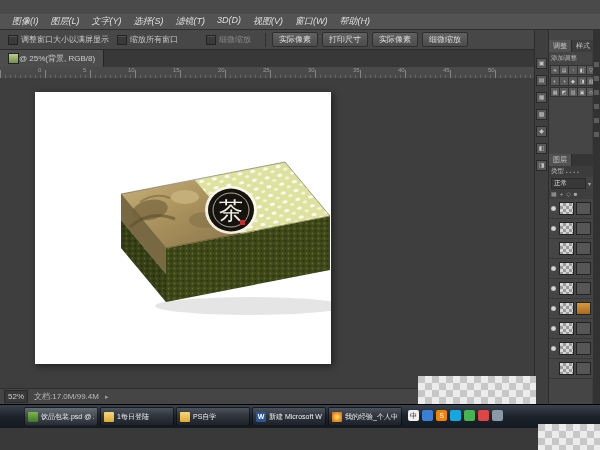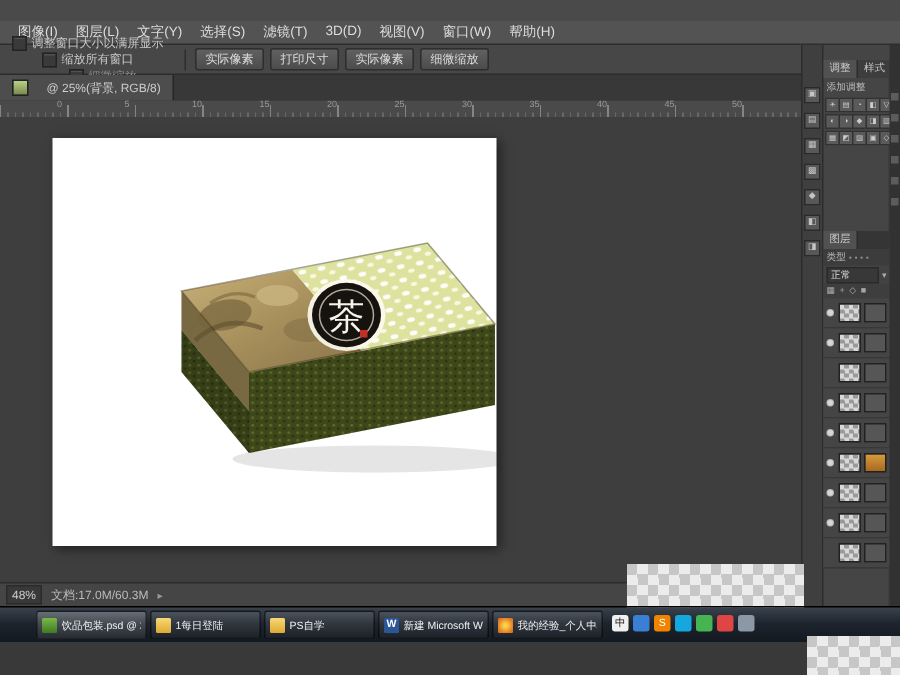--- a/index.html
+++ b/index.html
@@ -14,21 +14,21 @@
                display:flex;align-items:center;padding-left:8px;box-sizing:border-box;}
   .opt-check{display:flex;align-items:center;gap:3px;font-size:8px;color:#c8c8c8;margin-right:8px;white-space:nowrap;}
   .opt-check.disabled{color:#8a8a8a;margin-left:20px;}
   .cb{width:8px;height:8px;background:#3a3a3a;border:1px solid #232323;box-shadow:inset 0 1px rgba(255,255,255,.12);flex:none;}
   .opt-sep{width:1px;height:14px;background:#2e2e2e;margin:0 6px;}
   .opt-btn{font-size:8px;color:#ddd;background:linear-gradient(#616161,#4c4c4c);border:1px solid #2e2e2e;border-radius:2px;
            padding:1px 6px;margin-right:4px;white-space:nowrap;font-family:inherit;}
   
   .tab-bar{position:absolute;left:0;top:50px;width:534px;height:17px;background:#383838;border-bottom:1px solid #2a2a2a;}
   .doc-tab{position:absolute;left:0;top:0;height:17px;background:#4d4d4d;border-right:1px solid #262626;
-           display:flex;align-items:center;padding:0 8px;gap:12px;box-sizing:border-box;}
+           display:flex;align-items:center;padding:0 8px;gap:0;box-sizing:border-box;}
   .tab-icon{width:9px;height:9px;background:linear-gradient(#b8d08a,#7a8a4a);border:1px solid #222;flex:none;}
   .doc-tab .tab-title{font-size:8px;color:#ccc;white-space:nowrap;}
   
   .ruler{position:absolute;left:0;top:67px;width:534px;height:11px;background:#4a4a4a;border-bottom:1px solid #2e2e2e;
     background-image:
       repeating-linear-gradient(to right,#858585 0 1px,transparent 1px 45px),
       repeating-linear-gradient(to right,#676767 0 1px,transparent 1px 5px);
     background-size:100% 8px,100% 3px;background-position:left bottom,left bottom;background-repeat:repeat-x;}
   .ruler-num{position:absolute;top:0;font-size:6px;color:#9a9a9a;}
   
@@ -93,35 +93,35 @@
   .bottom-strip{position:absolute;left:0;top:428px;width:600px;height:22px;background:#393939;}
 </style>
 </head>
 <body>
 
 <div class="screen">
 
   <div class="title-bar"></div>
 
   <div class="menu-bar">
-    <div id="menu-items" style="display:flex;">
+    <div id="menu-items" style="display:flex;font-style:italic;">
         <span class="menu-item">图像(I)</span>
         <span class="menu-item">图层(L)</span>
         <span class="menu-item">文字(Y)</span>
         <span class="menu-item">选择(S)</span>
         <span class="menu-item">滤镜(T)</span>
         <span class="menu-item">3D(D)</span>
         <span class="menu-item">视图(V)</span>
         <span class="menu-item">窗口(W)</span>
         <span class="menu-item">帮助(H)</span>
       </div>
   </div>
 
   <div class="options-bar">
-    <div id="opt-checks" style="display:flex;align-items:center;flex-direction:column;">
+    <div id="opt-checks" style="display:flex;align-items:center;">
         <span class="opt-check">
           <span class="cb"></span>
           <span>调整窗口大小以满屏显示</span>
         </span>
         <span class="opt-check">
           <span class="cb"></span>
           <span>缩放所有窗口</span>
         </span>
         <span class="opt-check disabled">
           <span class="cb"></span>
@@ -201,22 +201,22 @@
         <ellipse cx="196" cy="118" rx="26" ry="24" fill="#fdfbf0" opacity="0.9"></ellipse>
         <ellipse cx="196" cy="118" rx="23" ry="21.5" fill="#16130e"></ellipse>
         <ellipse cx="196" cy="118" rx="18" ry="17" fill="none" stroke="#f0ead8" stroke-width="1" opacity="0.7"></ellipse>
         <text x="196" y="127" font-size="24" fill="#f5f2e8" text-anchor="middle" font-family="DejaVu Serif, serif">茶</text>
         <rect x="205" y="128" width="5" height="5" fill="#c03028"></rect>
       </svg>
     </div>
   </div>
 
   <div class="status-bar">
-    <span class="zoom">48%</span>
-    <span class="doc-size">文档:17.0M/60.3M</span>
+    <span class="zoom">52%</span>
+    <span class="doc-size">文档:17.0M/99.4M</span>
     <span class="status-arrow">▸</span>
   </div>
 
   <div class="mini-strip" id="mini-strip">
       <span class="mini-icon">▣</span>
       <span class="mini-icon">▤</span>
       <span class="mini-icon">▦</span>
       <span class="mini-icon">▩</span>
       <span class="mini-icon">◆</span>
       <span class="mini-icon">◧</span>

